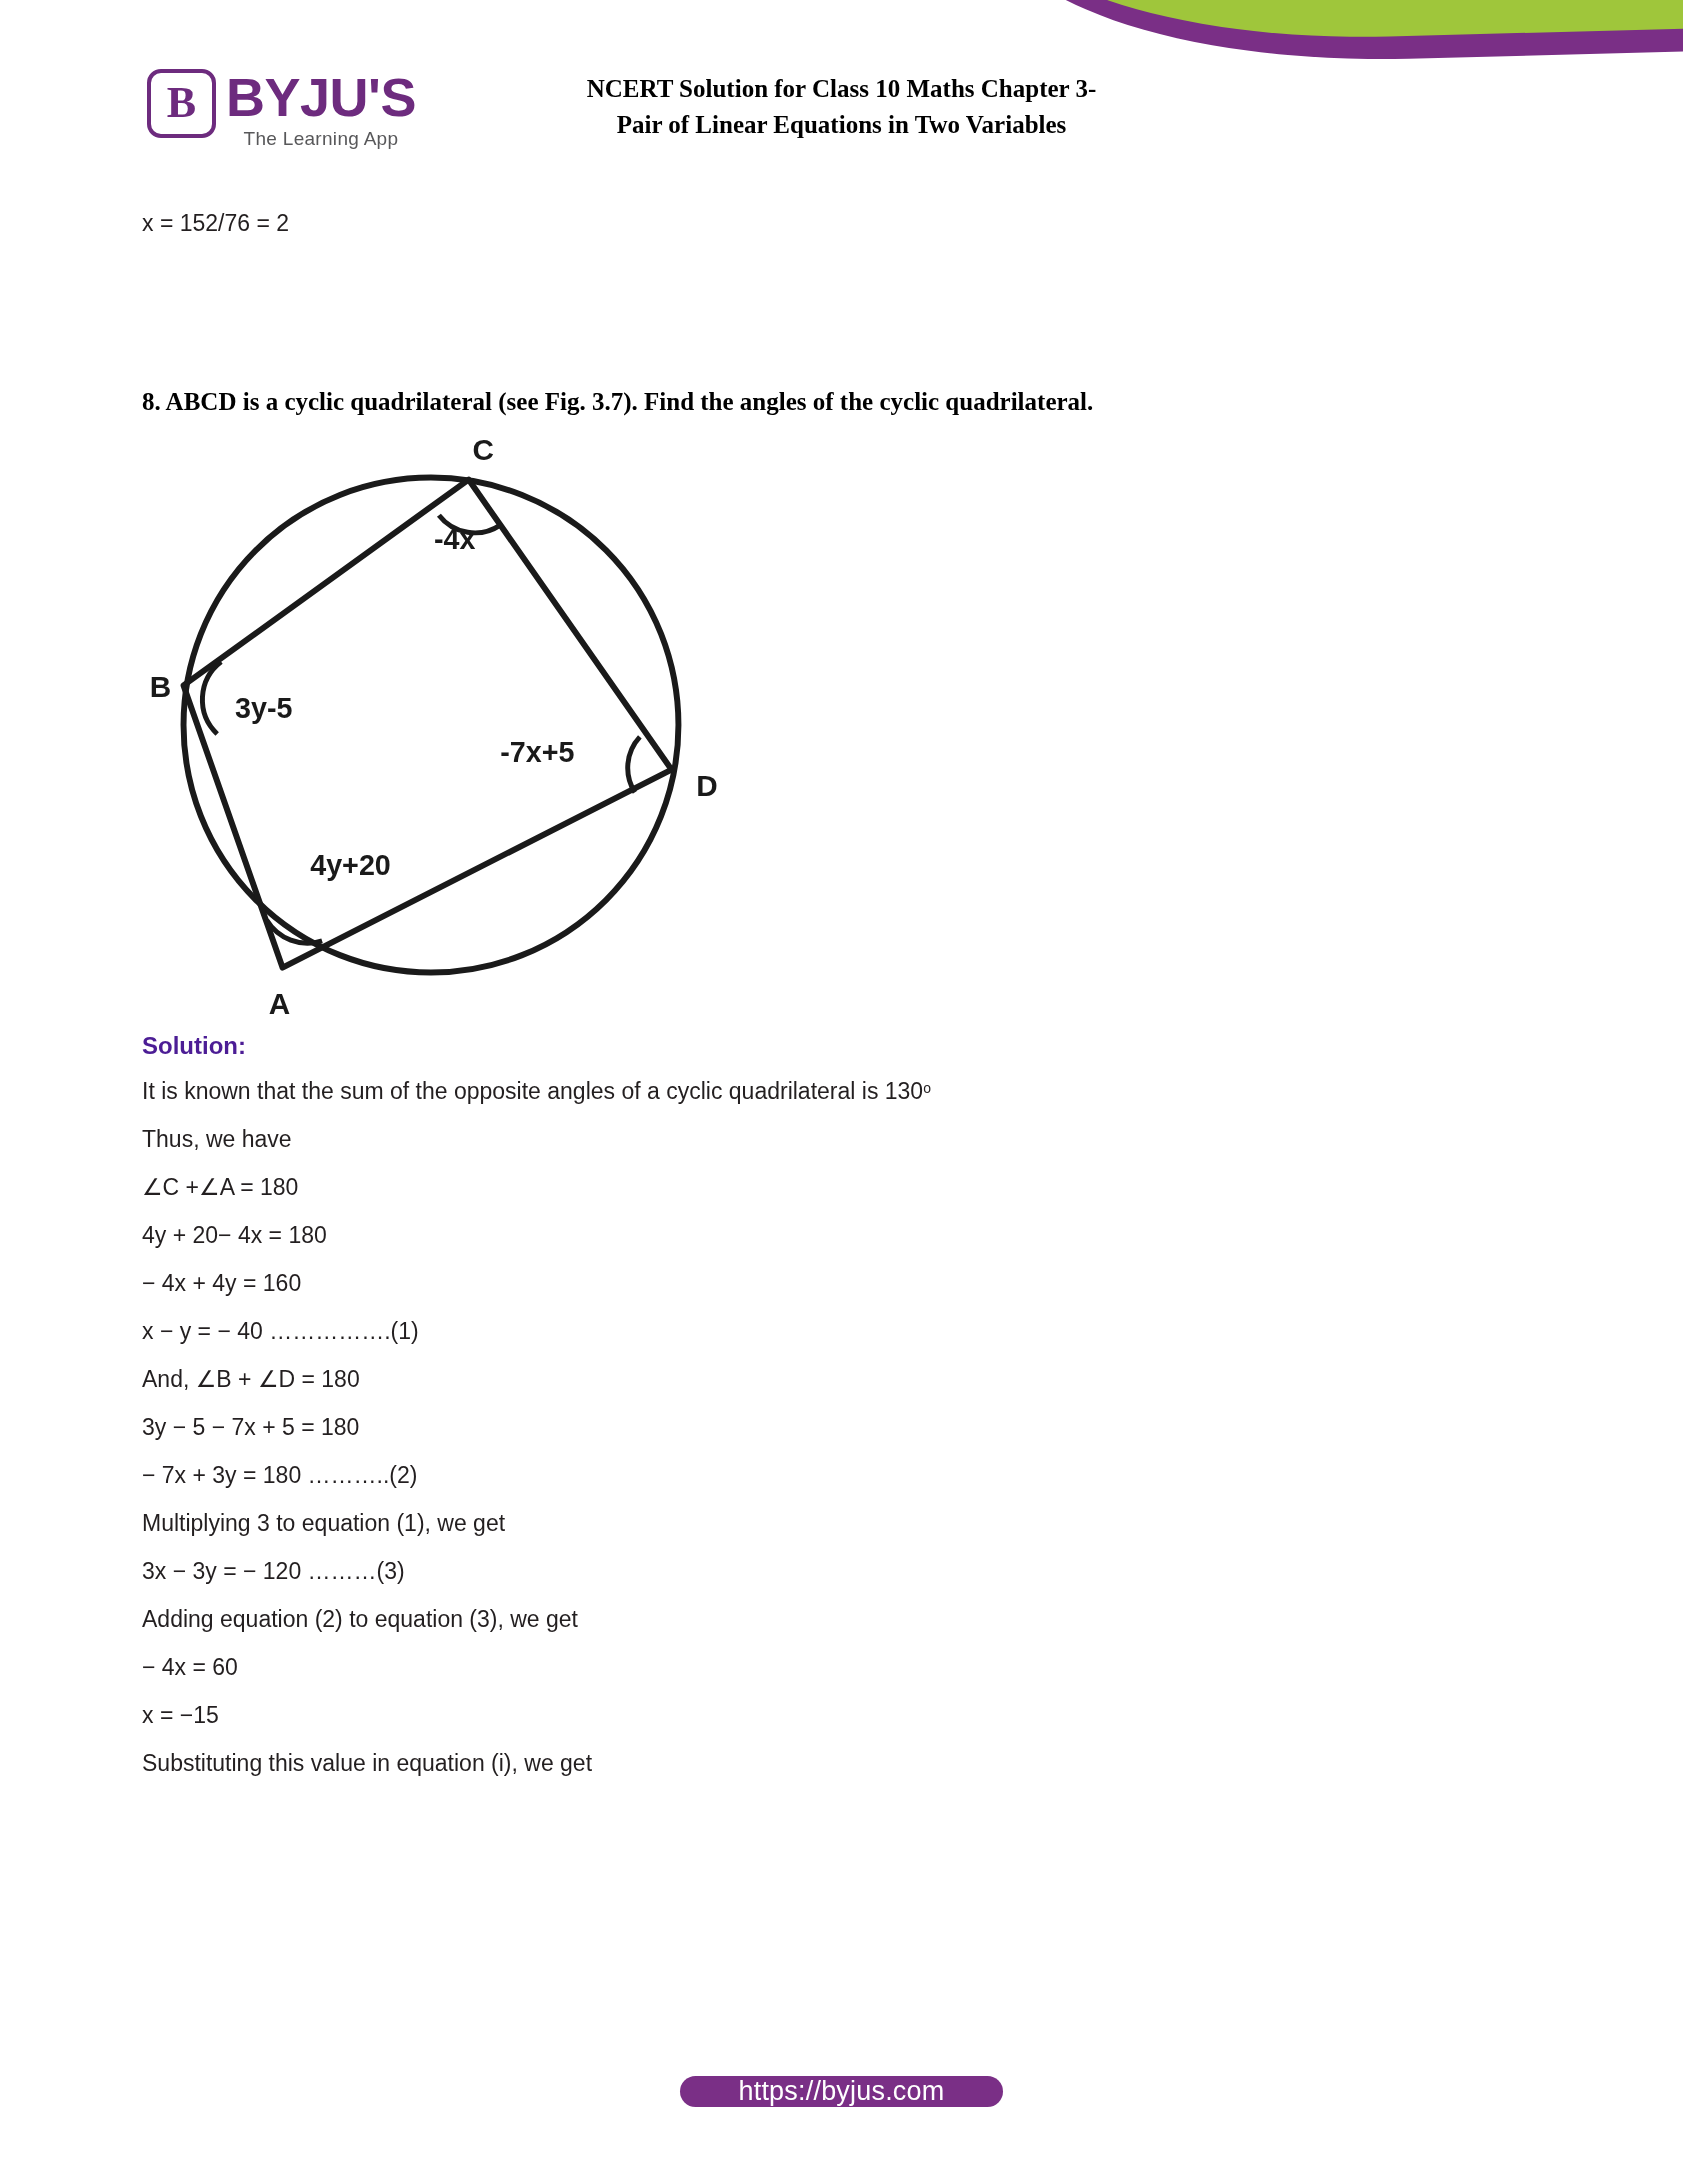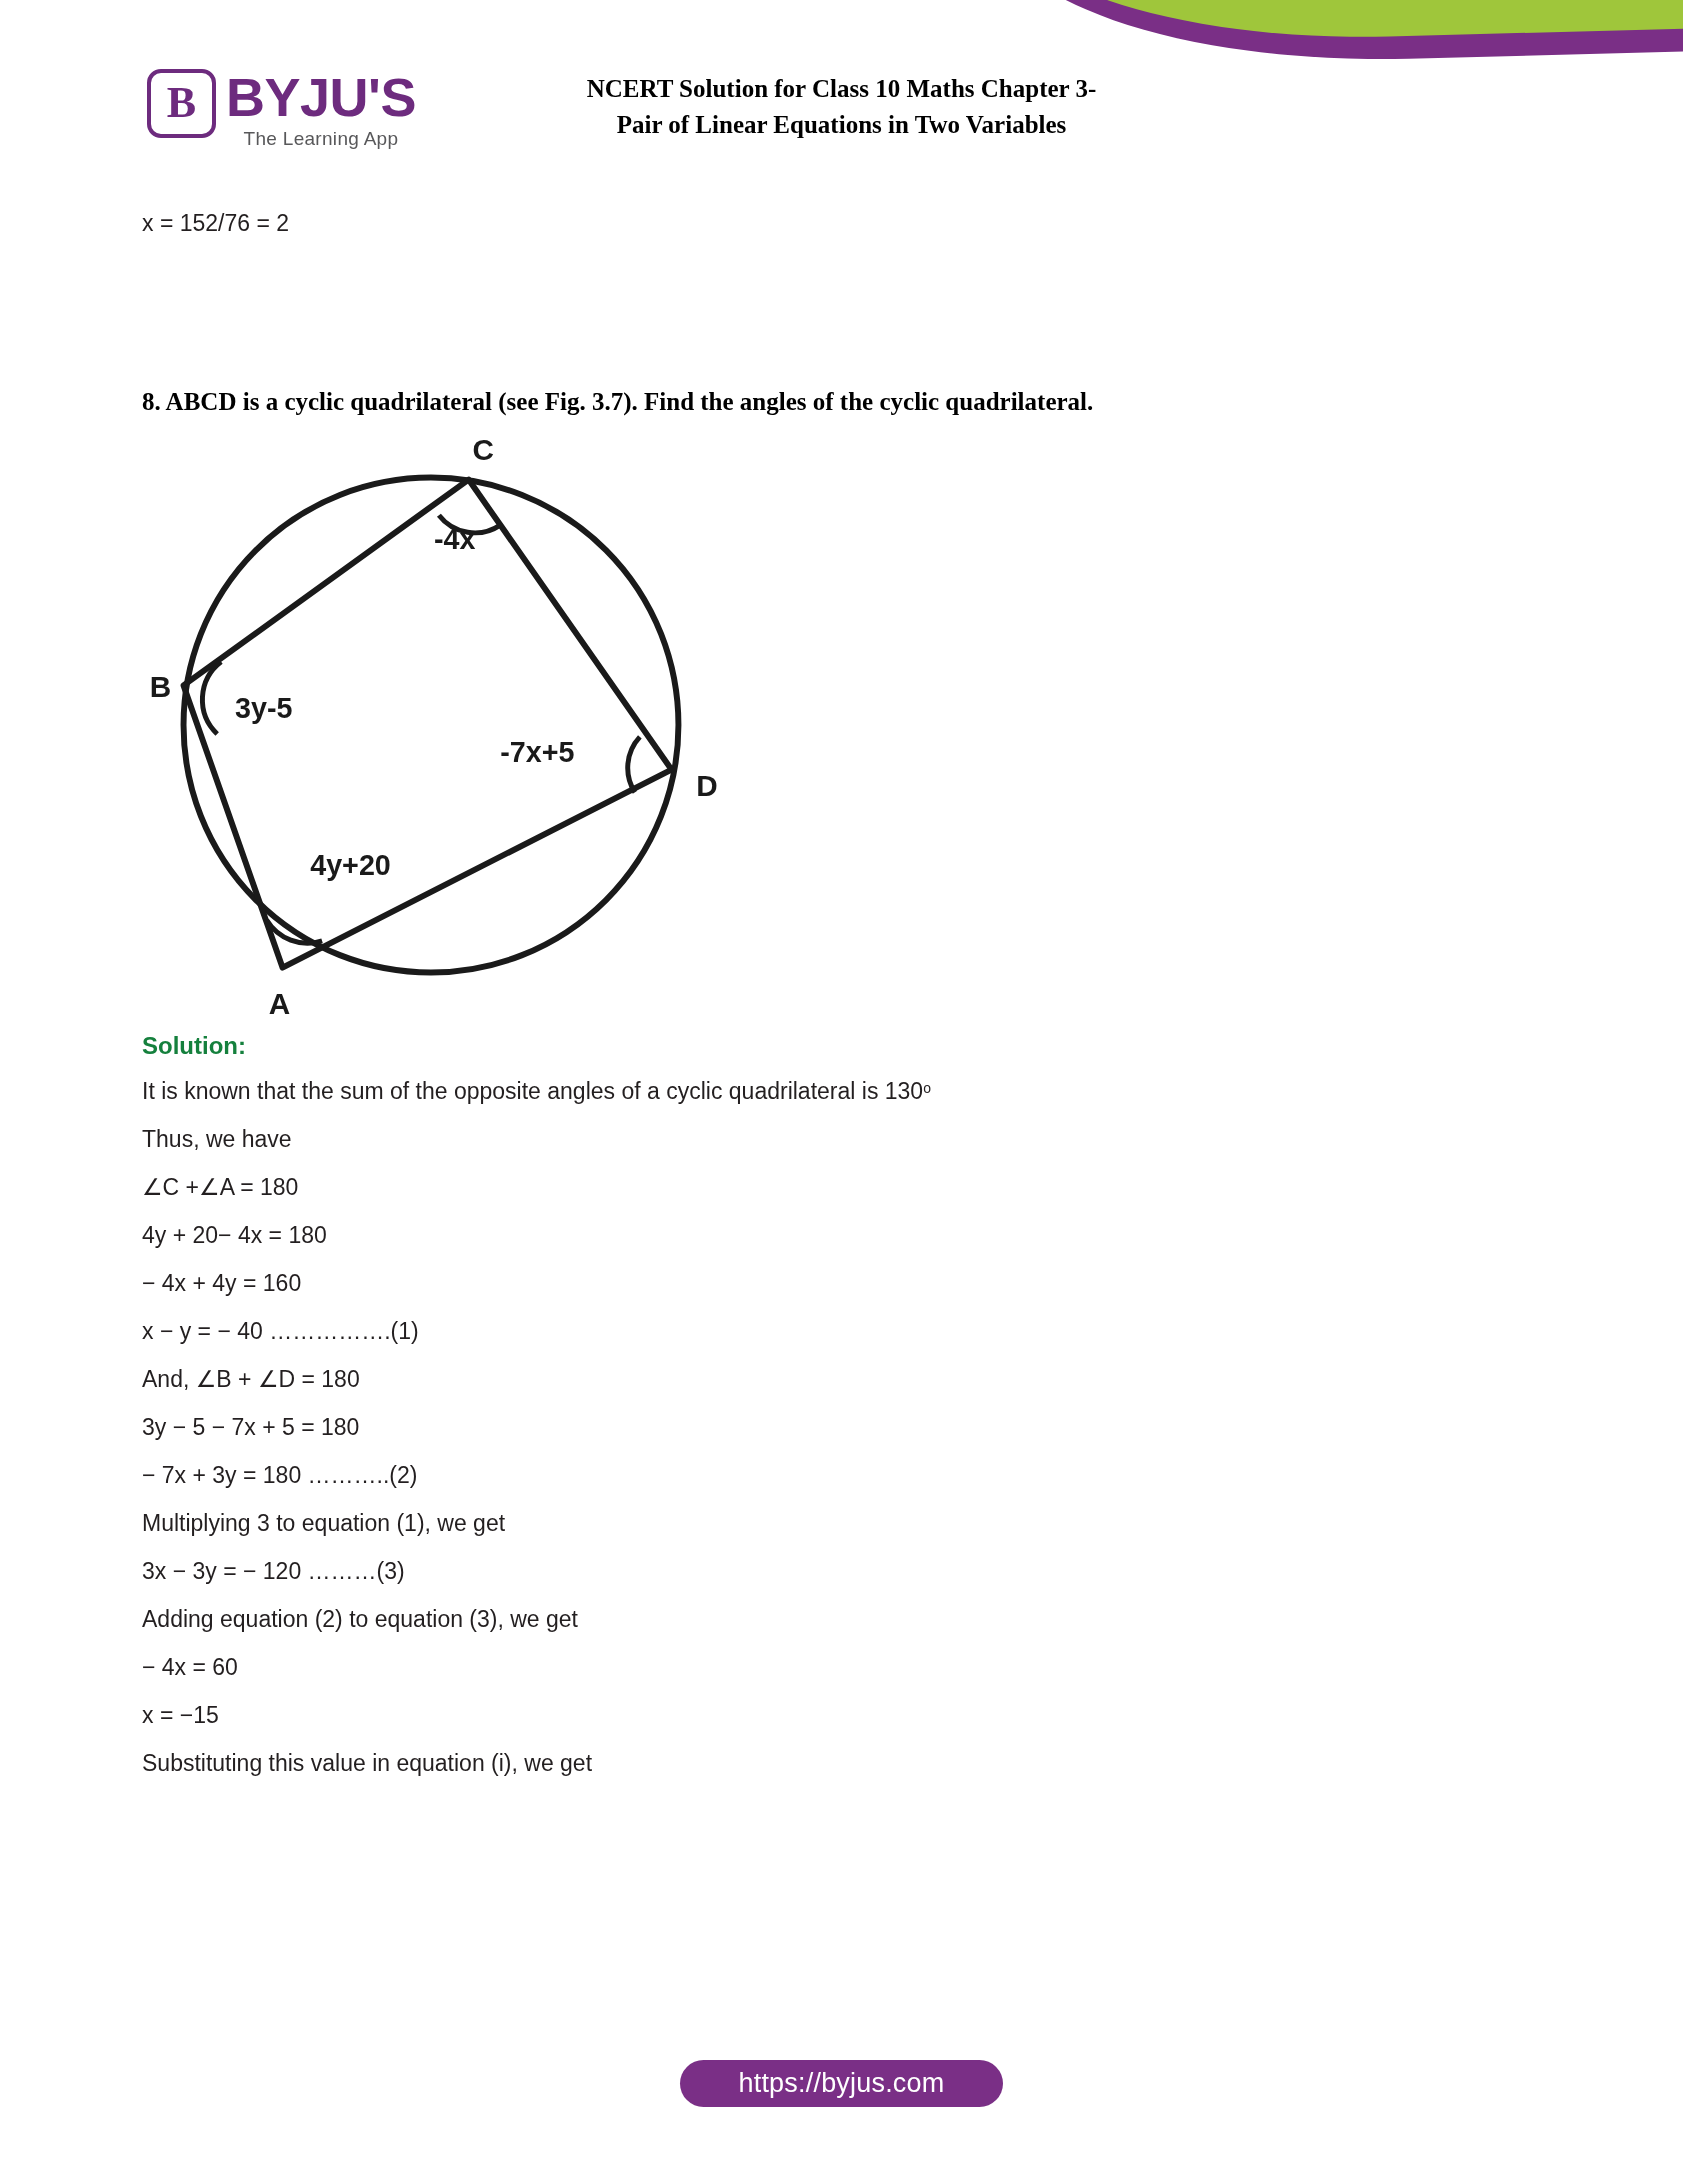--- a/index.html
+++ b/index.html
@@ -134,21 +134,21 @@
   .figure {
     margin-top: 22px;
     margin-left: -10px;
   }
 
   
   .solution-heading {
     font-family: "Liberation Sans", sans-serif;
     font-weight: bold;
     font-size: 24px;
-    color: #15803d;
+    color: #4c1d95;
     margin-top: 6px;
   }
   .sol-line {
     font-family: "Liberation Sans", sans-serif;
     font-size: 23px;
     color: #231f20;
     margin-top: 21px;
   }
   .sol-line.first { margin-top: 18px; }
   .deg {
@@ -163,21 +163,21 @@
     bottom: 71px;
     width: 1683px;
     display: flex;
     justify-content: center;
   }
   .footer-pill {
     background: #7a2f86;
     color: #ffffff;
     font-family: "Liberation Sans", sans-serif;
     font-size: 27px;
-    padding: 8px 59px;
+    padding: 0 59px;
     border-radius: 28px;
     letter-spacing: 0.2px;
   }
 </style>
 </head>
 <body>
 
 <div class="corner-wrap">
   <div class="ribbon-purple"></div>
   <div class="ribbon-green"></div>

